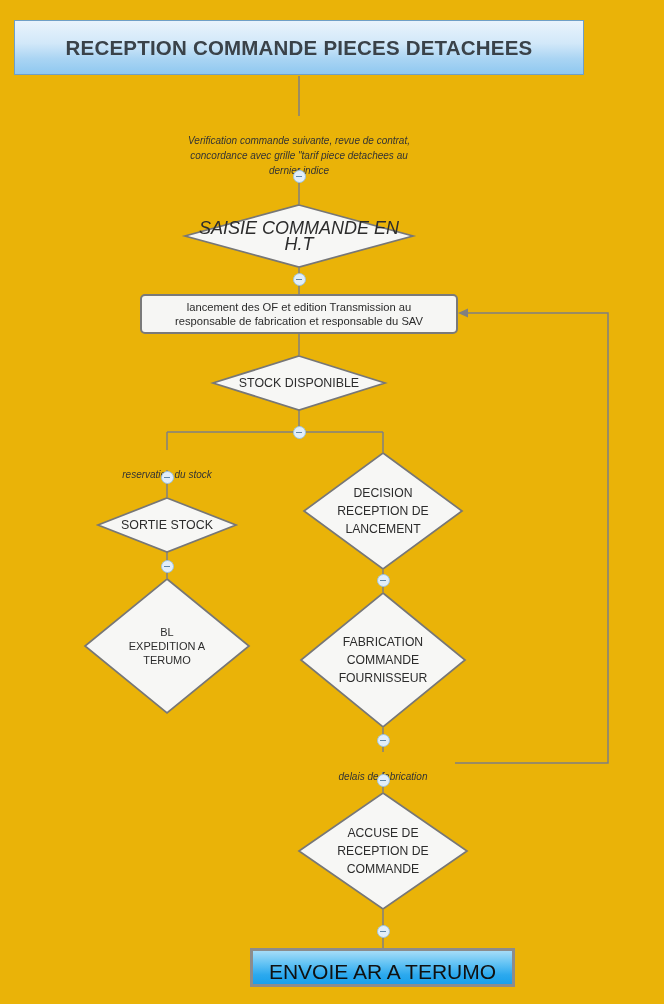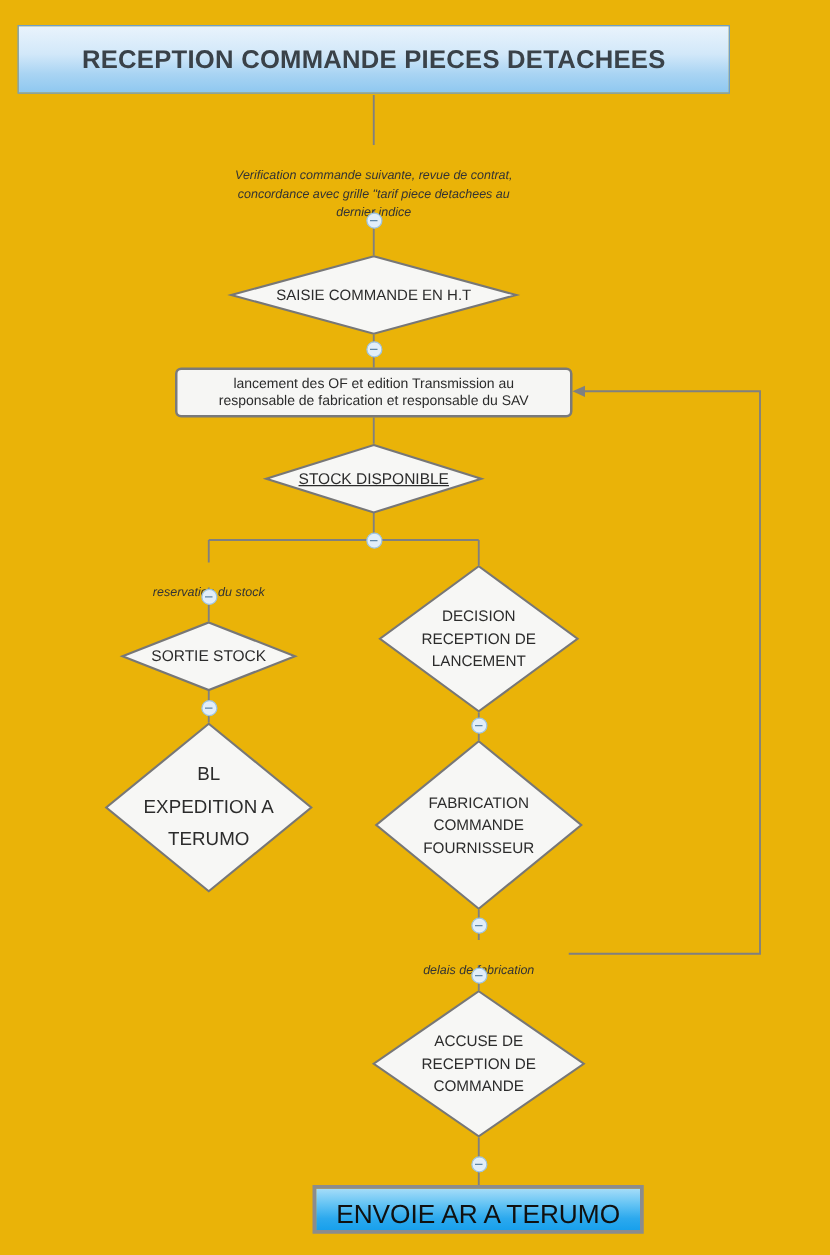--- a/index.html
+++ b/index.html
@@ -183,50 +183,50 @@
   <div class="edge-label" style="left:154px; top:118px; width:290px;">
     <span>Verification commande suivante, revue de contrat,
 concordance avec grille "tarif piece detachees au
 dernier indice</span>
   </div>
 
   <div class="dia" style="left:184px; top:204px; width:230px; height:64px;">
     <svg width="230" height="64" viewBox="0 0 230 64">
       <polygon points="115,1 229,32 115,63 1,32" fill="#f7f7f5" stroke="#777777" stroke-width="1.7"></polygon>
     </svg>
-    <div class="dia-label" style="font-size:12px; line-height:16px;">SAISIE COMMANDE EN H.T</div>
+    <div class="dia-label" style="font-size:18px; line-height:16px;font-style:italic;">SAISIE COMMANDE EN H.T</div>
   </div>
 
   <div class="proc-box">
     <span>lancement des OF et edition Transmission au responsable de fabrication et responsable du SAV</span>
   </div>
 
   <div class="dia" style="left:212px; top:355px; width:174px; height:56px;">
     <svg width="174" height="56" viewBox="0 0 174 56">
       <polygon points="87,1 173,28 87,55 1,28" fill="#f7f7f5" stroke="#777777" stroke-width="1.7"></polygon>
     </svg>
-    <div class="dia-label" style="font-size:12.4px; line-height:15px;text-decoration:underline;">STOCK DISPONIBLE</div>
+    <div class="dia-label" style="font-size:12.4px; line-height:15px;">STOCK DISPONIBLE</div>
   </div>
 
   <div class="edge-label" style="left:92px; top:452px; width:150px;">
     <span>reservation du stock</span>
   </div>
 
   <div class="dia" style="left:97px; top:497px; width:140px; height:56px;">
     <svg width="140" height="56" viewBox="0 0 140 56">
       <polygon points="70,1 139,28 70,55 1,28" fill="#f7f7f5" stroke="#777777" stroke-width="1.7"></polygon>
     </svg>
     <div class="dia-label" style="font-size:12.4px; line-height:15px;">SORTIE STOCK</div>
   </div>
 
   <div class="dia" style="left:84px; top:578px; width:166px; height:136px;">
     <svg width="166" height="136" viewBox="0 0 166 136">
       <polygon points="83,1 165,68 83,135 1,68" fill="#f7f7f5" stroke="#777777" stroke-width="1.7"></polygon>
     </svg>
-    <div class="dia-label" style="font-size:15px; line-height:26px;">BL
+    <div class="dia-label" style="font-size:11px; line-height:14px;">BL
 EXPEDITION A
 TERUMO</div>
   </div>
 
   <div class="dia" style="left:303px; top:452px; width:160px; height:118px;">
     <svg width="160" height="118" viewBox="0 0 160 118">
       <polygon points="80,1 159,59 80,117 1,59" fill="#f7f7f5" stroke="#777777" stroke-width="1.7"></polygon>
     </svg>
     <div class="dia-label" style="font-size:12.2px; line-height:18px;">DECISION
 RECEPTION DE

